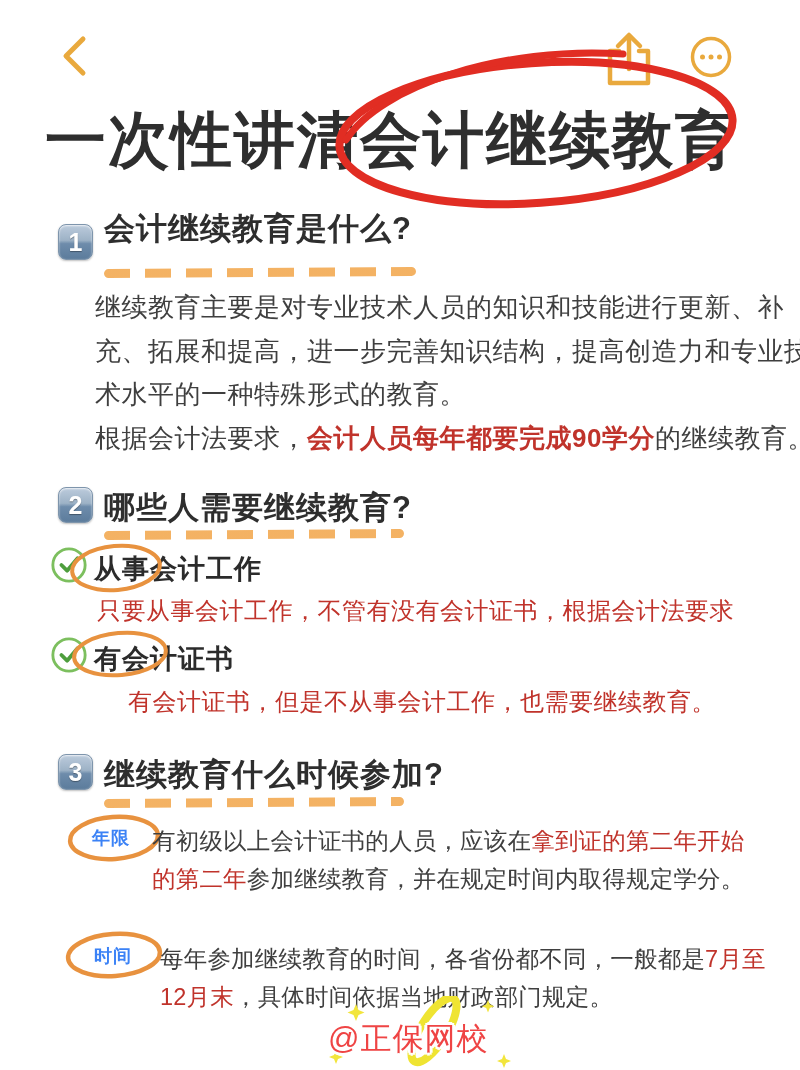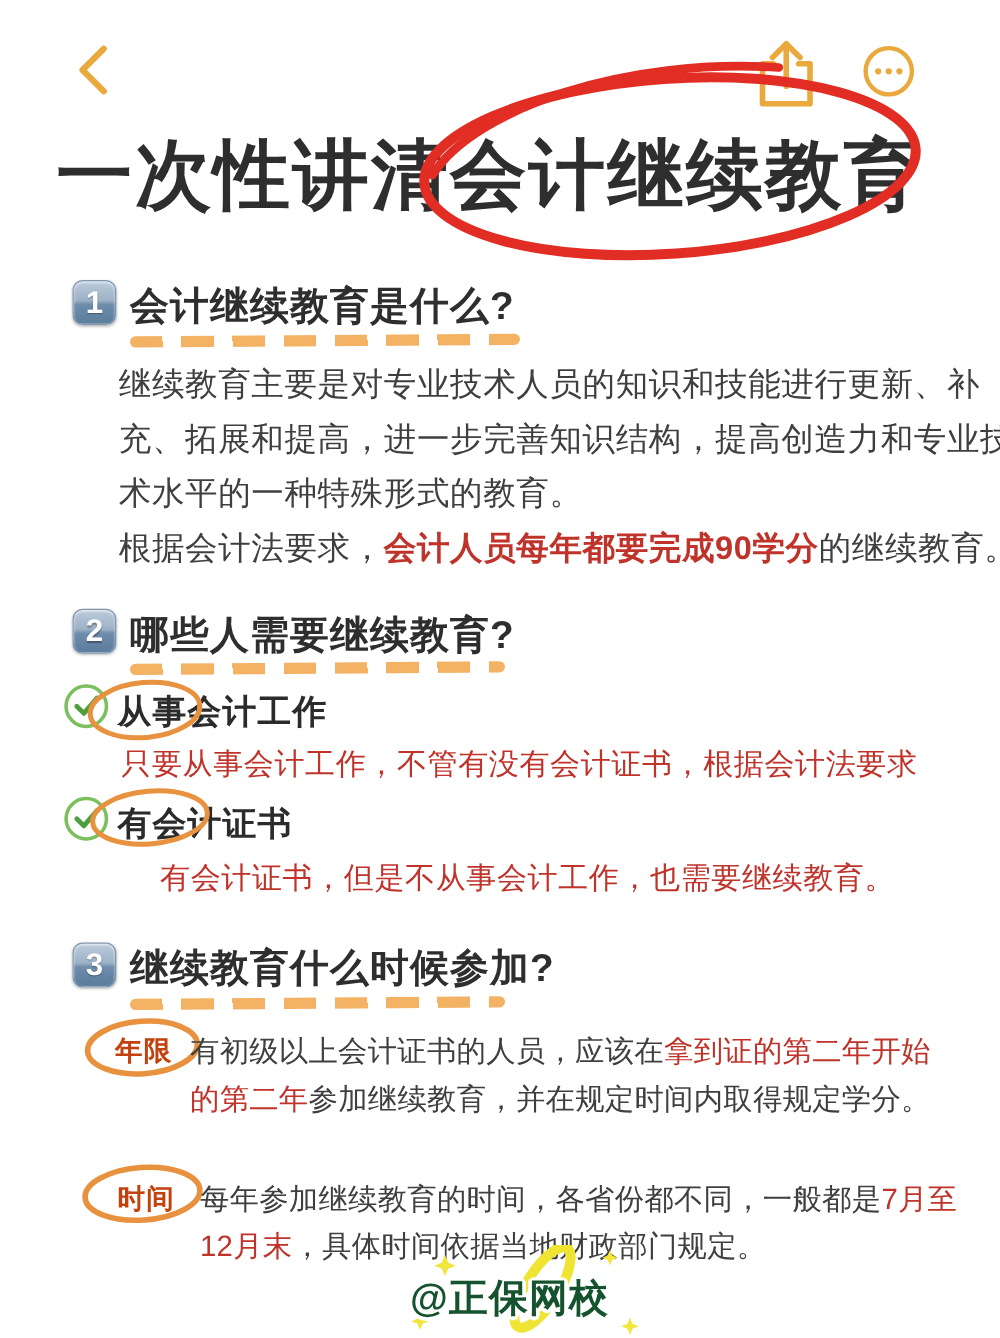--- a/index.html
+++ b/index.html
@@ -50,24 +50,24 @@
     transform:rotate(-0.4deg);opacity:.95;
   }
   
   .para-line{font-size:26px;line-height:43.5px;letter-spacing:.5px;white-space:nowrap;}
   .s3-line{font-size:23.5px;line-height:38px;letter-spacing:.2px;white-space:nowrap;}
   .run-dark{color:var(--dark);}
   .run-red{color:var(--red-text);}
   .run-redbold{color:var(--red-text);font-weight:700;}
   .red-desc{font-size:24px;color:var(--red-text);letter-spacing:.5px;white-space:nowrap;}
   .check-label{font-size:27px;font-weight:800;color:#2B2B2B;letter-spacing:1px;white-space:nowrap;}
-  .tag-label{font-size:22px;font-weight:800;color:#c2410c;letter-spacing:1px;white-space:nowrap;}
+  .tag-label{font-size:18px;font-weight:800;color:#3b82f6;letter-spacing:1px;white-space:nowrap;}
   
   .watermark-text{
-    font-size:31px;font-weight:700;color:#14532d;letter-spacing:1px;white-space:nowrap;
+    font-size:31px;font-weight:400;color:#ef4444;letter-spacing:1px;white-space:nowrap;
     text-shadow:-3px 0 0 #fff,3px 0 0 #fff,0 -3px 0 #fff,0 3px 0 #fff,
                 -2px -2px 0 #fff,2px -2px 0 #fff,-2px 2px 0 #fff,2px 2px 0 #fff;
   }
 </style>
 </head>
 <body>
 
 <button class="abs icon-btn" style="left:56px;top:32px;width:36px;height:48px;">
   <span>
     <svg width="36" height="48" viewBox="0 0 36 48" fill="none">
@@ -102,21 +102,21 @@
 <div class="abs marker-svg" style="left:318px;top:40px;">
   <svg width="455" height="178" viewBox="0 0 455 178" fill="none">
     <ellipse cx="218" cy="93" rx="197" ry="70" transform="rotate(-4 218 93)" stroke="#E12D23" stroke-width="8"></ellipse>
     <path d="M 305 14 C 185 6 62 46 28 100" stroke="#E12D23" stroke-width="7" stroke-linecap="round"></path>
   </svg>
 </div>
 
 <div class="abs keycap" style="left:58px;top:224px;">
   <span>1</span>
 </div>
-<h2 class="abs sec-heading" style="left:104px;top:224px;">会计继续教育是什么?</h2>
+<h2 class="abs sec-heading" style="left:104px;top:208px;">会计继续教育是什么?</h2>
 <div class="abs dashes" style="left:104px;top:268px;width:312px;"></div>
 
 <div class="abs" style="left:95px;top:286px;">
   <div class="para-line"><span class="run-dark">继续教育主要是对专业技术人员的知识和技能进行更新、补</span></div>
   <div class="para-line"><span class="run-dark">充、拓展和提高，进一步完善知识结构，提高创造力和专业技</span></div>
   <div class="para-line"><span class="run-dark">术水平的一种特殊形式的教育。</span></div>
   <div class="para-line"><span class="run-dark">根据会计法要求，</span><span class="run-redbold">会计人员每年都要完成90学分</span><span class="run-dark">的继续教育。</span></div>
 </div>
 
 <div class="abs keycap" style="left:58px;top:487px;">

